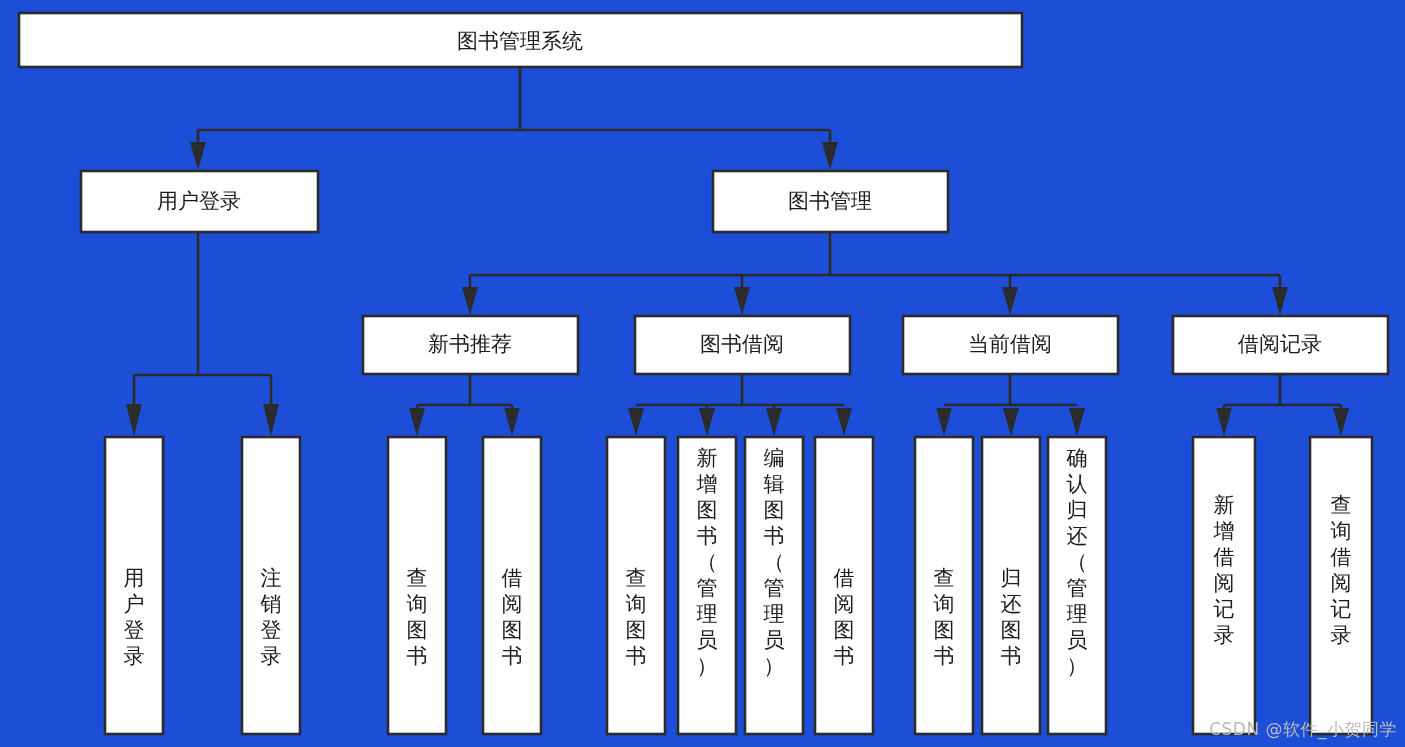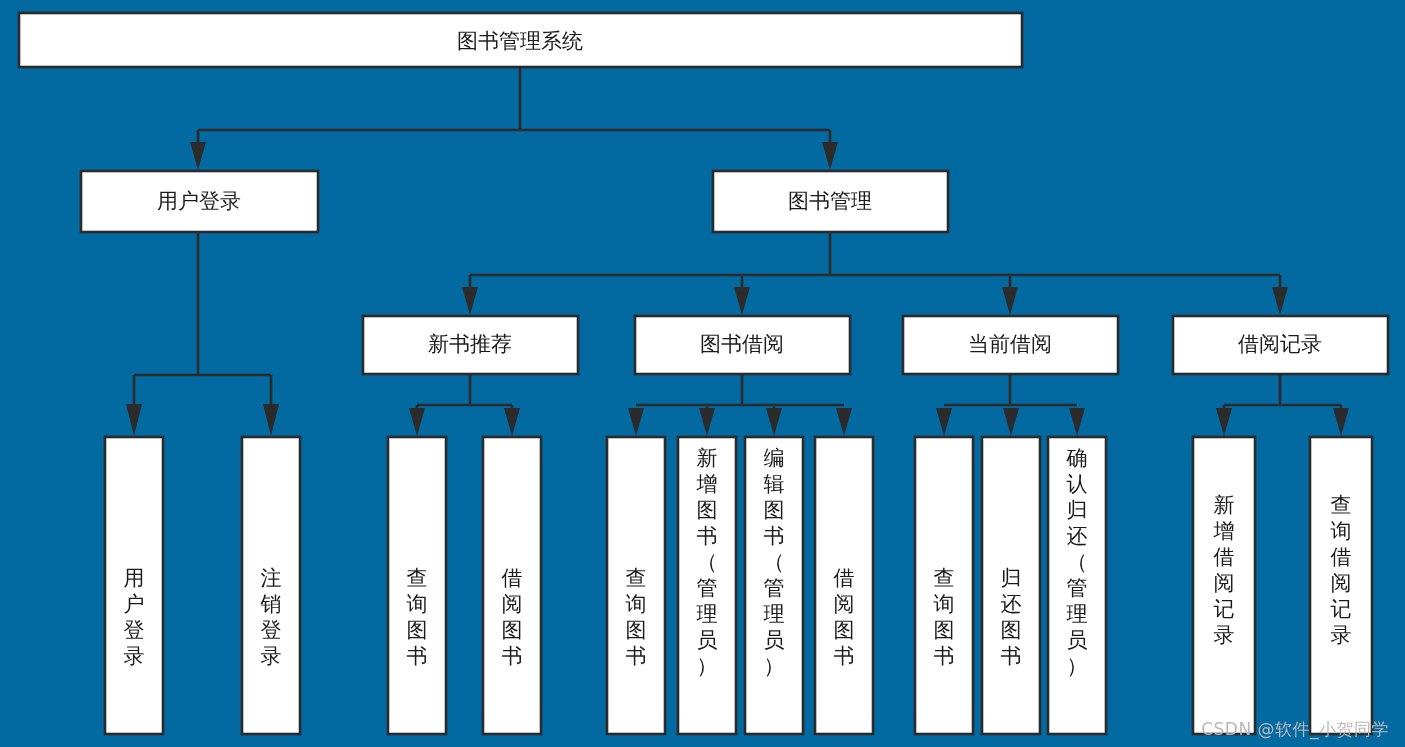--- a/index.html
+++ b/index.html
@@ -8,21 +8,21 @@
     padding: 0;
     background: #ffffff;
   }
   body {
     font-family: "DejaVu Sans", "Liberation Sans", sans-serif;
   }
   #diagram-root {
     position: relative;
     width: 1405px;
     height: 747px;
-    background: #0369a1;
+    background: #1d4ed8;
     overflow: hidden;
   }
   svg#tree-svg {
     position: absolute;
     left: 0;
     top: 0;
     width: 1405px;
     height: 747px;
     display: block;
   }
@@ -49,21 +49,21 @@
     dominant-baseline: middle;
   }
   .vlabel {
     fill: #1b1b1b;
     font-family: "DejaVu Sans", "Liberation Sans", sans-serif;
     font-size: 21px;
     text-anchor: middle;
   }
   .watermark {
     position: absolute;
-    right: 16px;
+    right: 8px;
     bottom: 6px;
     font-family: "DejaVu Sans", "Liberation Sans", sans-serif;
     font-size: 17px;
     color: #b9b9b9;
     letter-spacing: 0.5px;
     white-space: nowrap;
     pointer-events: none;
   }
 </style>
 </head>

